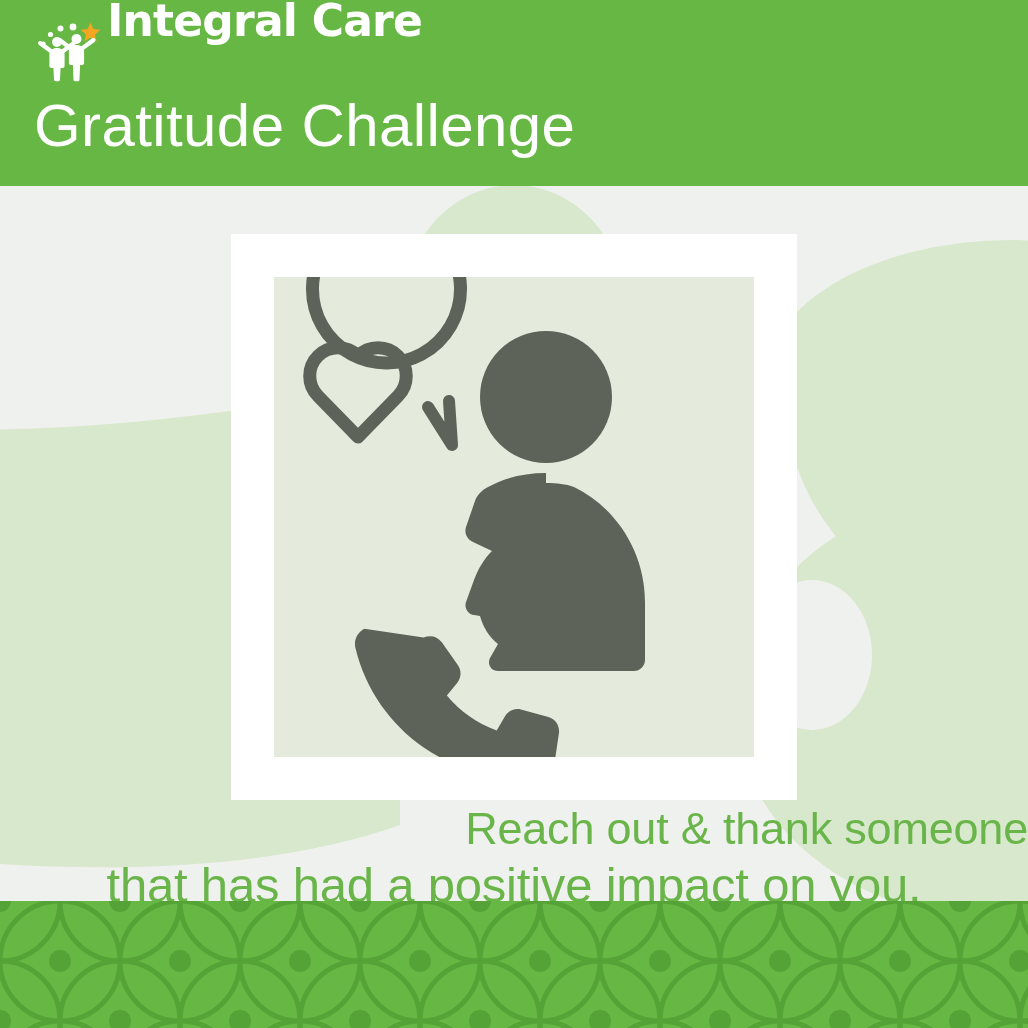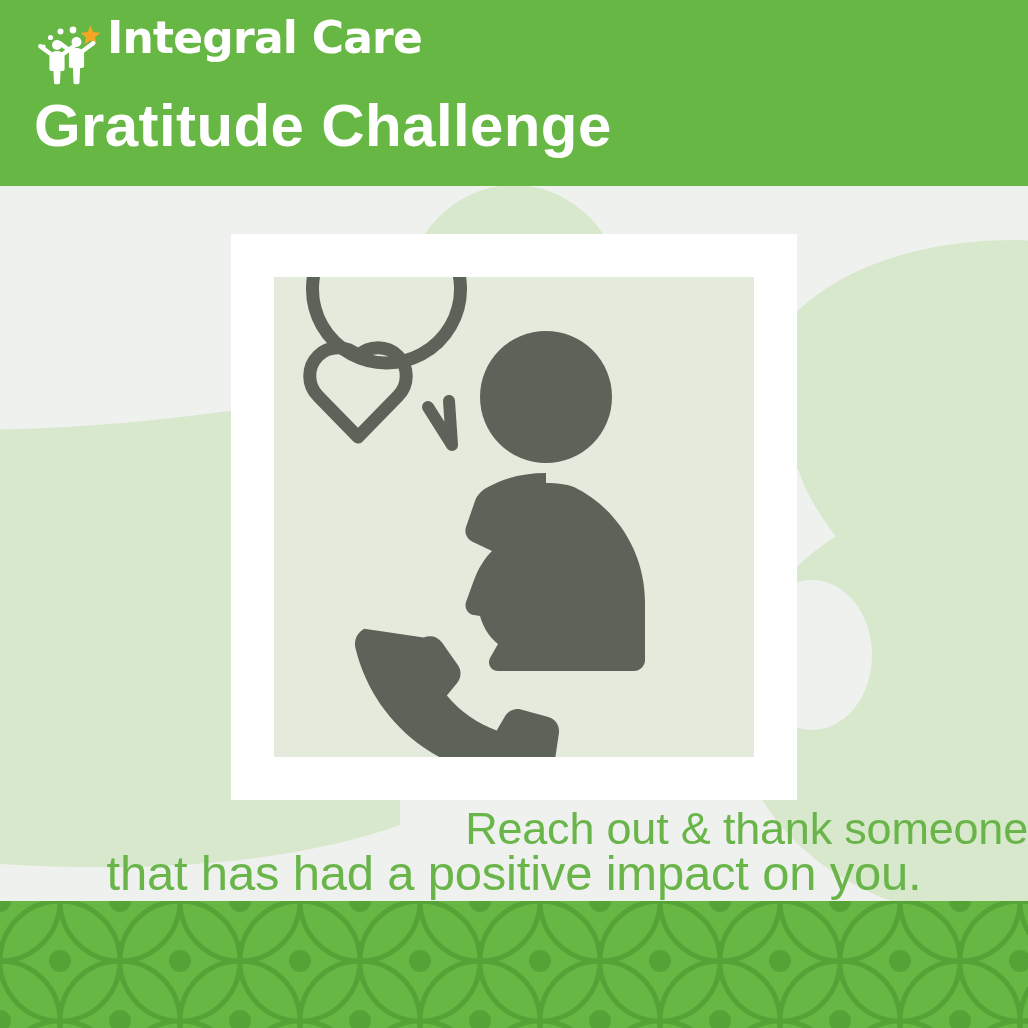--- a/index.html
+++ b/index.html
@@ -39,21 +39,21 @@
     height: 186px;
     background: #66b743;
     overflow: hidden;
   }
 
   .logo-row {
     position: absolute;
     left: 33px;
     top: 8px;
     display: flex;
-    align-items: center;
+    align-items: flex-start;
     height: 78px;
   }
   .logo-mark {
     width: 72px;
     height: 72px;
     flex: 0 0 auto;
     position: relative;
     top: 2px;
   }
   .logo-wordmark {
@@ -67,21 +67,21 @@
     position: relative;
     top: -9px;
     white-space: nowrap;
   }
 
   .header-title {
     position: absolute;
     left: 34px;
     top: 96px;
     font-family: "Liberation Sans", sans-serif;
-    font-weight: 700;
+    font-weight: 400;
     font-size: 60px;
     line-height: 1;
     letter-spacing: 0.4px;
     color: #ffffff;
     white-space: nowrap;
   }
 
   
   .photo-card {
     position: absolute;
@@ -117,21 +117,21 @@
     width: 1028px;
     text-align: center;
     color: #6ab54a;
     font-family: "Liberation Sans", sans-serif;
     font-weight: 300;
     font-size: 46px;
     line-height: 45px;
     letter-spacing: -0.2px;
   }
   .caption .line1 { display: block; font-size: 45px; text-align: right; }
-  .caption .line2 { display: block; font-size: 49px; }
+  .caption .line2 { display: block; font-size: 49px; margin-top: 12px; }
 
   
   .footer-band {
     position: absolute;
     left: 0;
     top: 901px;
     width: 1028px;
     height: 127px;
     background: #66b743;
     overflow: hidden;

